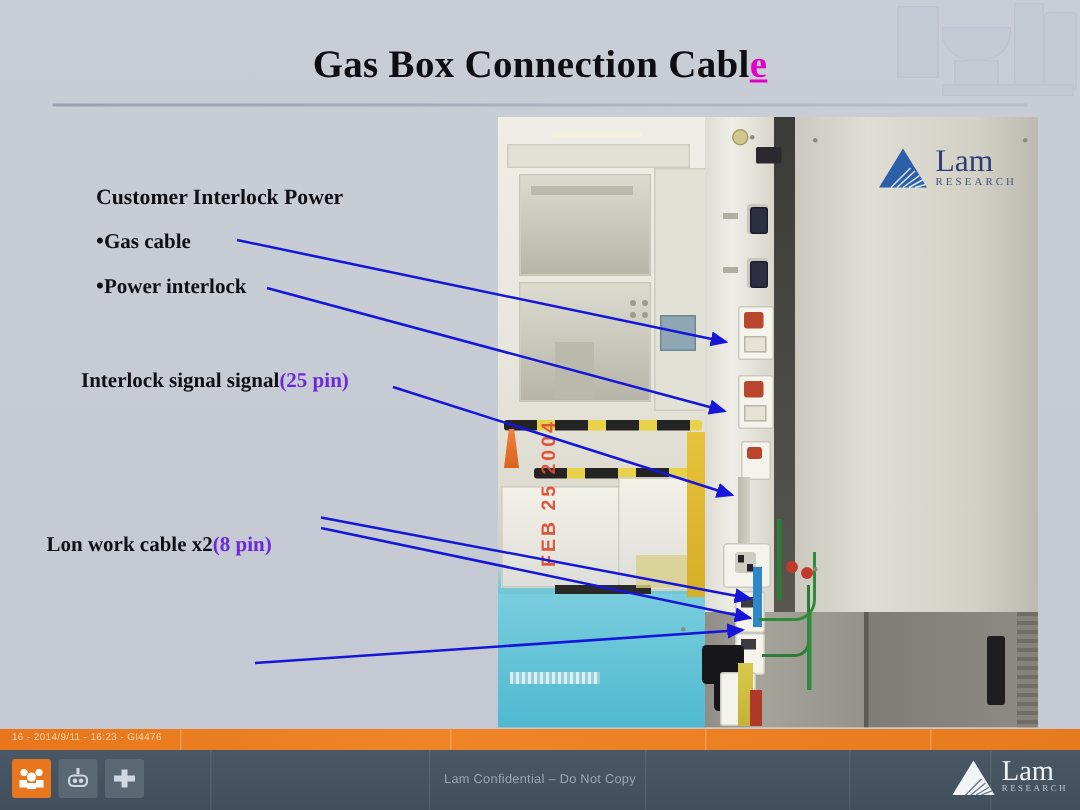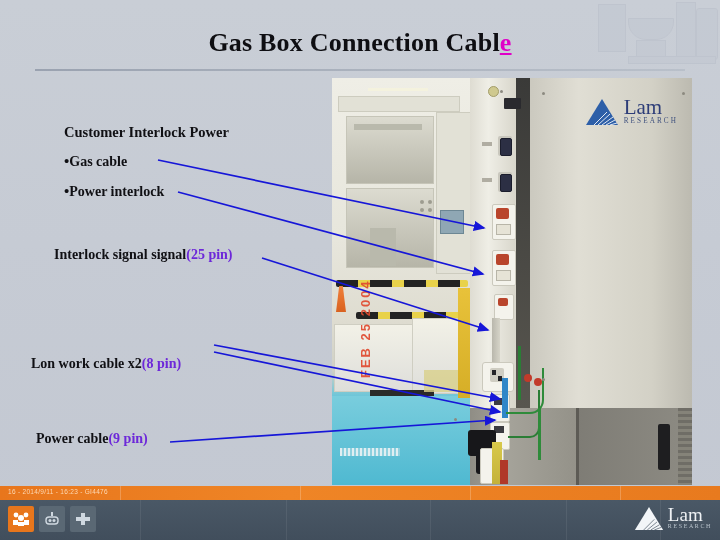--- a/index.html
+++ b/index.html
@@ -257,23 +257,20 @@
     <span class="bullet">•</span><span>Gas cable</span>
   </div>
   <div class="label lbl-door">
     <span class="bullet">•</span><span>Power interlock</span>
   </div>
   <div class="label lbl-interlock">
     <span>Interlock signal signal</span><span class="red">(25 pin)</span>
   </div>
   <div class="label lbl-lon">
     <span>Lon work cable x2</span><span class="red">(8 pin)</span>
-  </div>
-  <div class="label lbl-power">
-    <span>Power cable</span><span class="red">(9 pin)</span>
   </div>
 
   <svg class="arrows" viewBox="0 0 720 540">
     <defs>
       <marker id="ah" markerWidth="7" markerHeight="7" refX="6" refY="3" orient="auto">
         <polygon points="0,0 7,3 0,6" fill="#1616d8"></polygon>
       </marker>
     </defs>
     <g stroke="#1616d8" stroke-width="1.7" fill="none" marker-end="url(#ah)">
       <line x1="158" y1="160" x2="484" y2="228"></line>
@@ -320,20 +317,21 @@
         </svg>
       </div>
       <div class="fbtn">
         <svg width="18" height="16" viewBox="0 0 18 16">
           <rect x="7" y="2" width="4" height="12" fill="#cfd8e0"></rect>
           <rect x="2" y="6" width="14" height="4" fill="#cfd8e0"></rect>
         </svg>
       </div>
     </div>
 
+    <div class="foot-conf">Lam Confidential – Do Not Copy</div>
 
     <div class="foot-lam">
       <svg width="30" height="25" viewBox="0 0 34 28">
         <polygon points="17,1 33,27 1,27" fill="#f2f5f8"></polygon>
         <g stroke="#4a5866" stroke-width="1" opacity=".8">
           <line x1="11" y1="27" x2="23" y2="15"></line>
           <line x1="15" y1="27" x2="26" y2="18"></line>
           <line x1="19" y1="27" x2="29" y2="21"></line>
           <line x1="23" y1="27" x2="31" y2="24"></line>
         </g>

